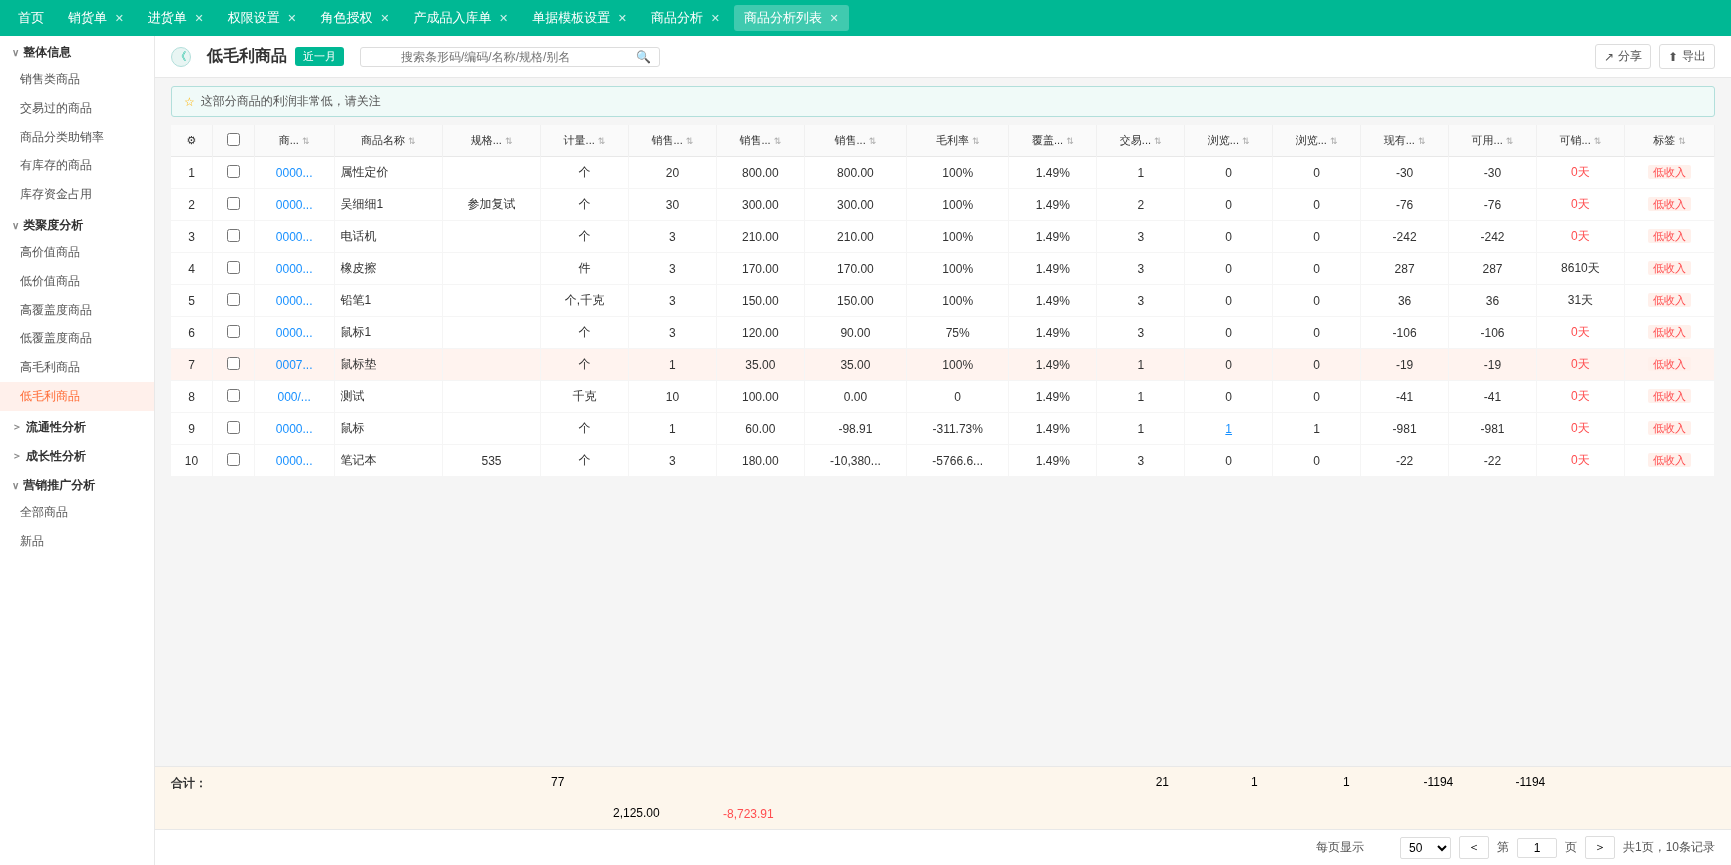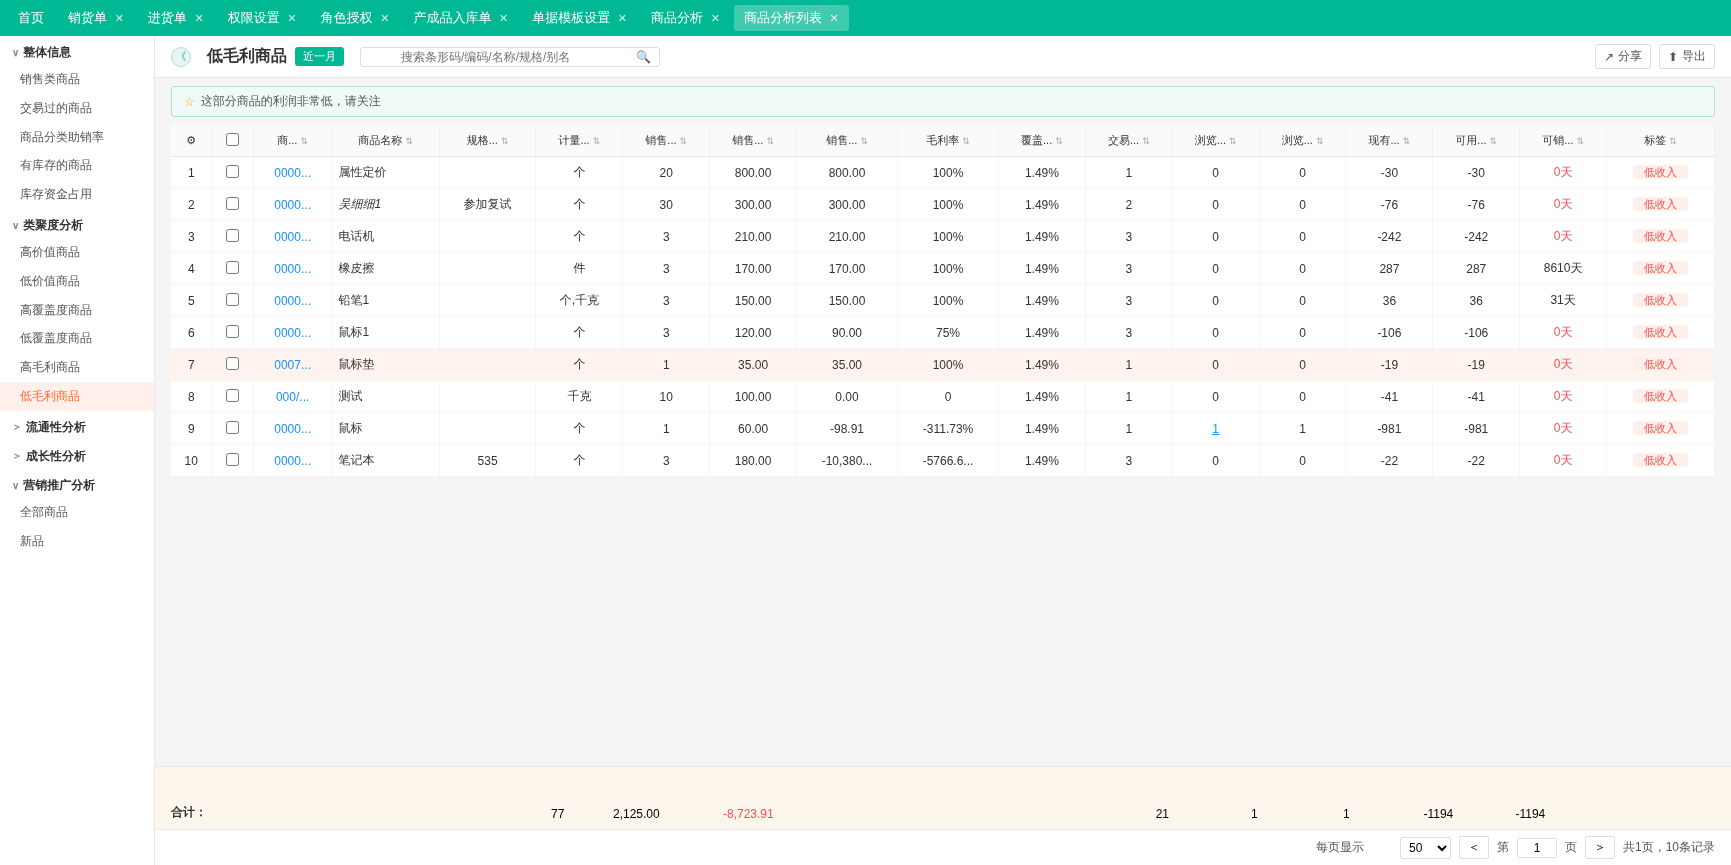--- a/index.html
+++ b/index.html
@@ -174,34 +174,34 @@
       padding: 7px 6px;
       text-align: center;
       color: #333;
       font-size: 12px;
       border-right: 1px solid #f5f5f5;
       white-space: nowrap;
     }
     .tag-low-income {
       background: #fff0eb;
       color: #ff4d4f;
-      padding: 1px 11px;
+      padding: 1px 5px;
       border-radius: 2px;
       font-size: 11px;
     }
     .red-text { color: #ff4d4f; }
     .link-text { color: #1890ff; text-decoration: underline; cursor: pointer; }
 
     
     .table-footer {
       background: #fdf6ec;
       border-top: 1px solid #e8e8e8;
       padding: 8px 16px;
       display: flex;
-      align-items: flex-end;
+      align-items: flex-start;
       gap: 32px;
     }
     .footer-label { color: #333; font-weight: bold; }
 
     
     .pagination-bar {
       background: #fff;
       border-top: 1px solid #e8e8e8;
       padding: 6px 16px;
       display: flex;
@@ -383,21 +383,21 @@
     <td>0</td>
     <td>-30</td>
     <td>-30</td>
     <td class="red-text">0天</td>
     <td><span class="tag-low-income">低收入</span></td>
   </tr>
             <tr>
     <td>2</td>
     <td><input type="checkbox" style=""></td>
     <td style="color:#1890ff;">0000...</td>
-    <td style="text-align:left;font-style:italic;">吴细细1</td>
+    <td style="text-align:left;">吴细细1</td>
     <td>参加复试</td>
     <td>个</td>
     <td>30</td>
     <td>300.00</td>
     <td>300.00</td>
     <td>100%</td>
     <td>1.49%</td>
     <td>2</td>
     <td class="">0</td>
     <td>0</td>

